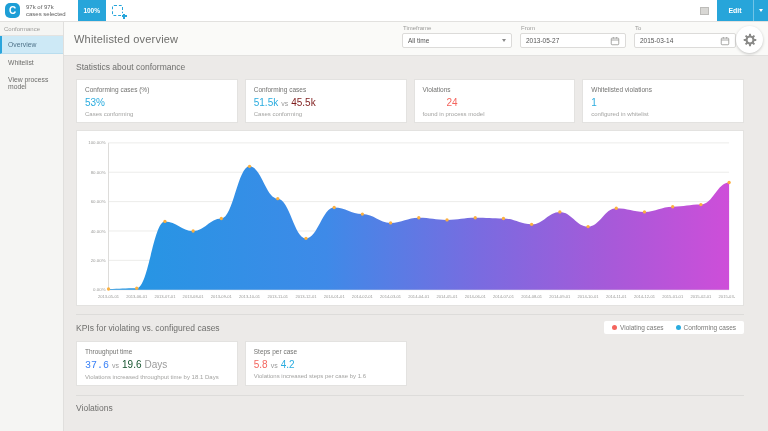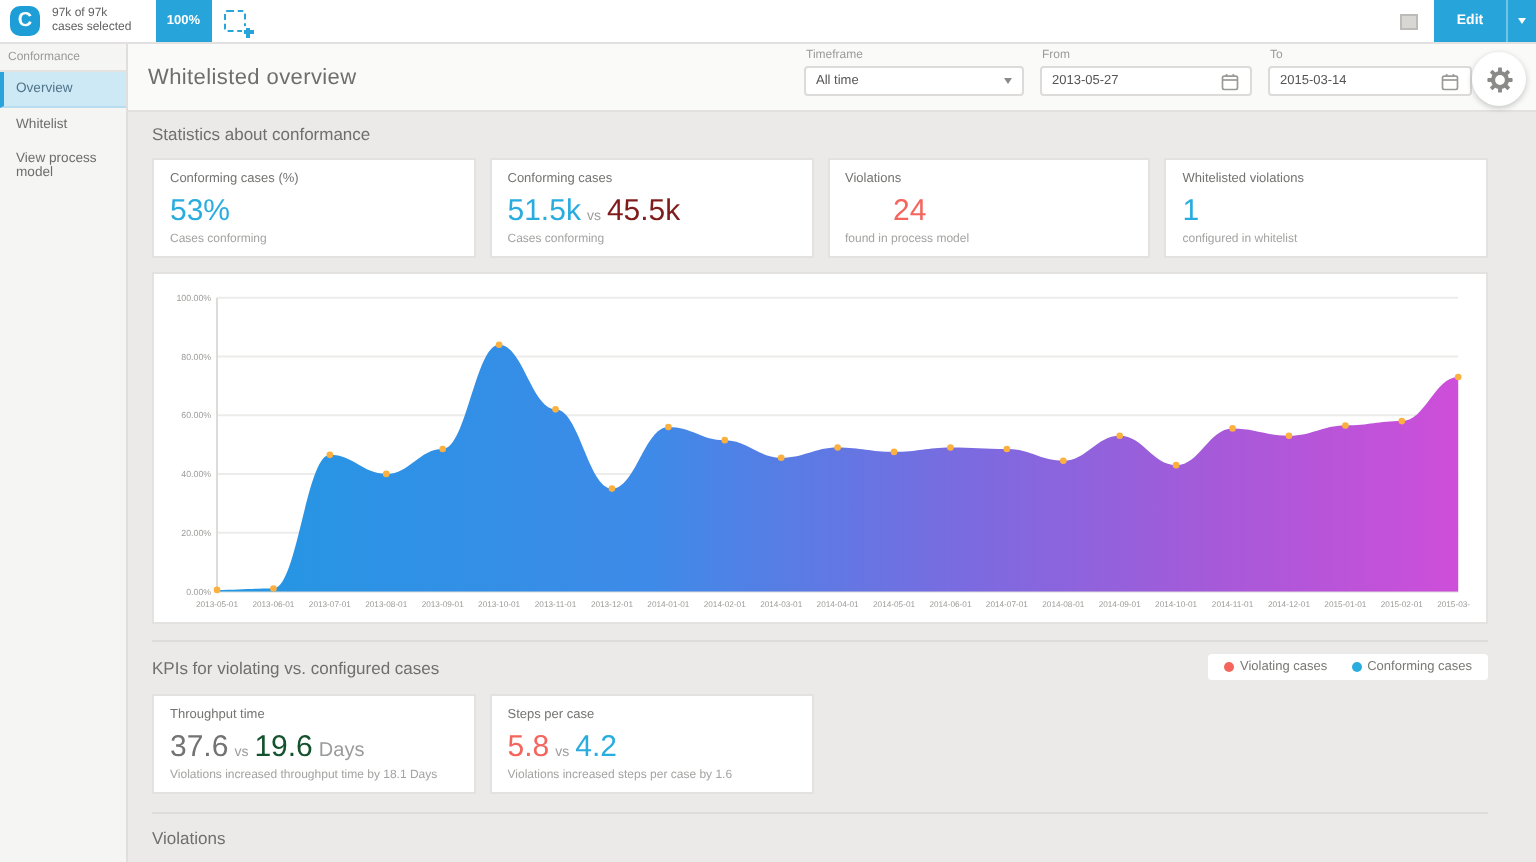--- a/index.html
+++ b/index.html
@@ -46,21 +46,21 @@
   .content { position:absolute; top:56px; left:64px; width:704px; height:375px; padding:6px 24px 0 12px; }
   .sec-title { font-size:8.5px; color:#6f6f6d; }
   .sec-head { display:flex; align-items:center; justify-content:space-between; }
   .divider-top { border-top:1px solid #dddcda; }
 
   .cards4 { display:grid; grid-template-columns:repeat(4, 1fr); gap:7px; margin-top:7px; }
   .cards2 { display:grid; grid-template-columns:repeat(4, 1fr); gap:7px; margin-top:7px; }
   .card { background:#fff; border:1px solid #e3e2e0; padding:6px 8px 5px 8px; min-height:44px; }
   .card-label { font-size:6.5px; color:#737371; }
   .card-value { margin-top:4px; display:flex; align-items:baseline; gap:3px; }
-  .part-lg { font-size:15px; }
+  .part-lg { font-size:10px; }
   .part-sm { font-size:7px; color:#9b9b9b; }
   .part-md { font-size:10px; color:#9b9b9b; }
   .card-sub { margin-top:3px; font-size:6px; color:#a3a3a1; }
 
   .chart-card { margin-top:7px; background:#fff; border:1px solid #e3e2e0; padding:6px 8px 2px 8px; }
   .chart-title { font-size:7.5px; color:#737371; margin-bottom:2px; }
   .chart-card svg { display:block; width:100%; height:auto; }
 
   .kpi-section { margin-top:8px; padding-top:6px; }
   .legend { background:#fff; border-radius:2px; padding:3px 8px; display:flex; gap:12px; align-items:center; }
@@ -285,21 +285,21 @@
             <div class="legend-item">
               <span class="legend-dot" style="background: rgb(43, 172, 223);"></span>
               <span>Conforming cases</span>
             </div>
           </div>
       </div>
       <div class="cards2">
           <div class="card">
             <div class="card-label">Throughput time</div>
             <div class="card-value">
-              <span class="part-lg" style="color: #737373;">37.6</span>
+              <span class="part-lg" style="color: #3b82f6; font-family: Liberation Mono, monospace;">37.6</span>
               <span class="part-sm" style="color: rgb(155, 155, 155);">vs</span>
               <span class="part-lg" style="color: #14532d;">19.6</span>
               <span class="part-md" style="color: rgb(155, 155, 155);">Days</span>
             </div>
             <div class="card-sub">Violations increased throughput time by 18.1 Days</div>
           </div>
           <div class="card">
             <div class="card-label">Steps per case</div>
             <div class="card-value">
               <span class="part-lg" style="color: rgb(244, 101, 94);">5.8</span>

